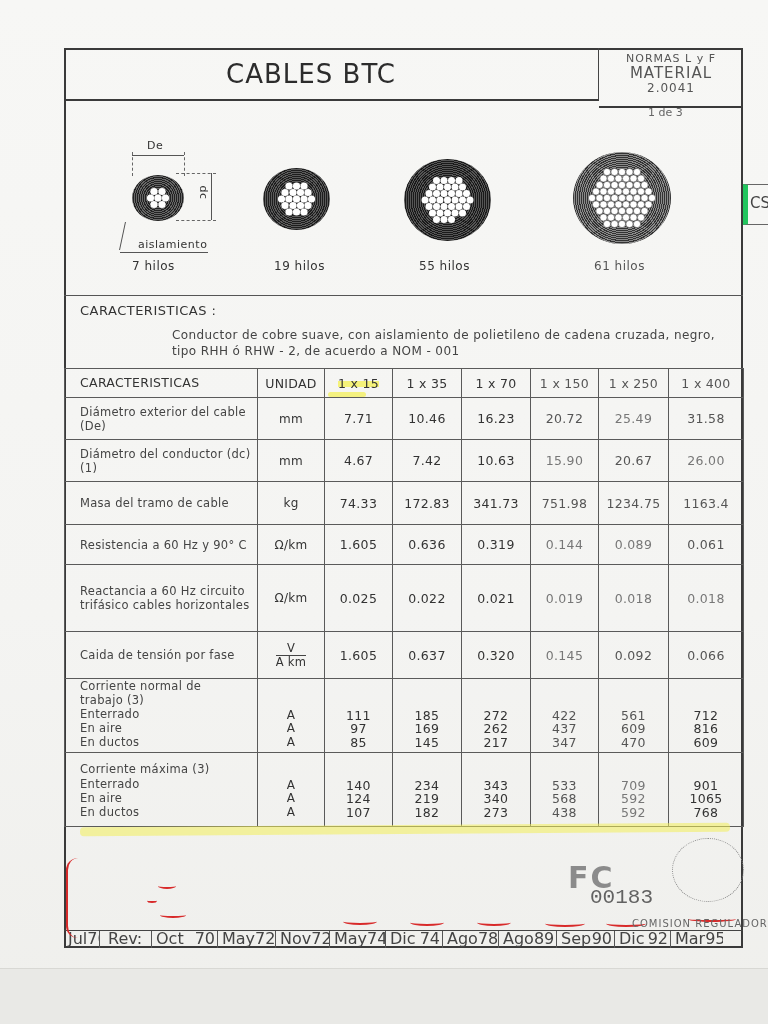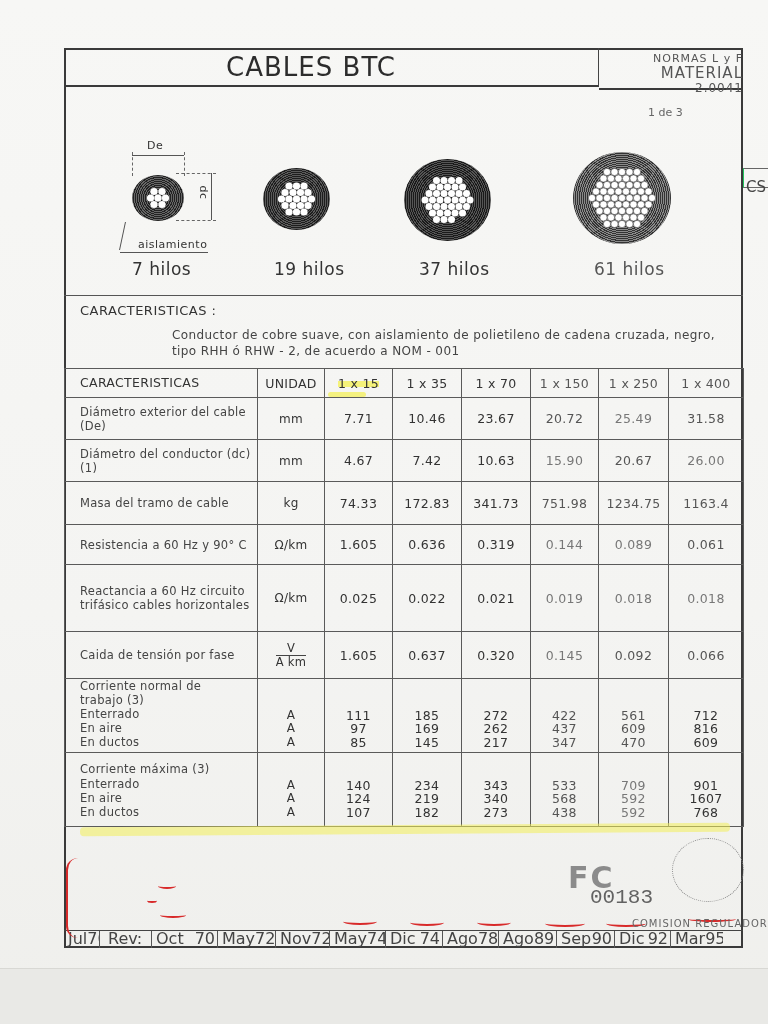--- a/index.html
+++ b/index.html
@@ -17,41 +17,41 @@
   .bottom-band {
     position: absolute; left: 0; top: 968px; width: 768px; height: 56px;
     background: #e9e9e6; border-top: 1px solid #d8d8d4;
   }
   .frame {
     position: absolute; left: 64px; top: 48px; width: 679px; height: 900px;
     border: 2px solid #3a3a3a; box-sizing: border-box;
   }
   .abs { position: absolute; }
   .title-box {
-    left: 64px; top: 48px; width: 535px; height: 39px;
+    left: 64px; top: 48px; width: 535px; height: 53px;
     border-right: 1.5px solid #444; border-bottom: 2px solid #3a3a3a;
     box-sizing: border-box; display: flex; align-items: center; justify-content: center;
   }
   .title-text { font-size: 26px; letter-spacing: 1px; color: #2c2c2c; margin-left: -40px; }
   .norm-box {
-    left: 599px; top: 48px; width: 144px; height: 42px; border-bottom: 2px solid #3a3a3a;
-    box-sizing: border-box; text-align: right; color: #555; line-height: 1;
+    left: 599px; top: 48px; width: 144px; height: 60px; border-bottom: 2px solid #3a3a3a;
+    box-sizing: border-box; text-align: center; color: #555; line-height: 1;
   }
   .norm-l1 { font-size: 11px; margin-top: 5px; letter-spacing: 1px; }
   .norm-l2 { font-size: 15px; margin-top: 2px; letter-spacing: 1px; }
   .norm-l3 { font-size: 12px; margin-top: 1px; letter-spacing: 1px; }
   .page-num { left: 648px; top: 106px; font-size: 11px; color: #666; }
   .side-cs {
-    left: 743px; top: 168px; width: 25px; height: 20px;
-    border-top: 1px solid #666; border-bottom: 1px solid #666; border-left: 1px solid #22c55e;
+    left: 743px; top: 184px; width: 25px; height: 41px;
+    border-top: 1px solid #666; border-bottom: 1px solid #666; border-left: 5px solid #22c55e;
     font-size: 15px; color: #444; line-height: 36px; padding-left: 2px; box-sizing: border-box;
   }
   .diagram-divider { left: 64px; top: 295px; width: 679px; height: 0; border-top: 1.5px solid #555; }
   .cable { position: absolute; border-radius: 50%; }
-  .cable-lbl { position: absolute; font-size: 17px; color: #333; letter-spacing: 0.5px; }
+  .cable-lbl { position: absolute; font-size: 12px; color: #333; letter-spacing: 0.5px; }
   .dim-line { position: absolute; border-color: #555; }
   .charact-title { left: 80px; top: 303px; font-size: 13px; color: #333; letter-spacing: 0.5px; }
   .charact-desc { left: 172px; top: 327px; width: 560px; font-size: 12px; line-height: 16px; color: #444; letter-spacing: 0.4px; }
 
   table.spec {
     position: absolute; left: 64px; top: 368px; width: 679px;
     border-collapse: collapse; table-layout: fixed;
   }
   table.spec td {
     border: 1.2px solid #5a5a5a; font-size: 12.5px; color: #333;
@@ -190,21 +190,21 @@
         <circle cx="32.5" cy="21.5" r="3.5"></circle>
           <circle cx="40" cy="21.5" r="3.5"></circle>
           <circle cx="47.5" cy="21.5" r="3.5"></circle>
           <circle cx="55" cy="21.5" r="3.5"></circle>
         <circle cx="32.5" cy="60.5" r="3.5"></circle>
           <circle cx="40" cy="60.5" r="3.5"></circle>
           <circle cx="47.5" cy="60.5" r="3.5"></circle>
       </g>
     </svg>
   </div>
-  <span class="cable-lbl" style="left:419px;top:259px;">37 hilos</span>
+  <span class="cable-lbl" style="left:419px;top:259px;">55 hilos</span>
 
   <div class="cable" style="left:573px;top:152px;width:98px;height:92px;background:repeating-radial-gradient(circle, #333 0 1px, #8a8a8a 1px 2px);">
     <svg width="98" height="92" style="position:absolute;left:0;top:0">
       <g fill="#fff" stroke="#555" stroke-width="0.6">
         <circle cx="19" cy="46" r="3.6"></circle>
           <circle cx="26.5" cy="46" r="3.6"></circle>
           <circle cx="34" cy="46" r="3.6"></circle>
           <circle cx="41.5" cy="46" r="3.6"></circle>
           <circle cx="49" cy="46" r="3.6"></circle>
           <circle cx="56.5" cy="46" r="3.6"></circle>
@@ -297,21 +297,21 @@
     <td class="v fade1">1 x 400</td>
   </tr>
 
 
 
   <tr style="height:42px">
     <td class="rl">Diámetro exterior del cable (De)</td>
     <td class="u">mm</td>
     <td class="v">7.71</td>
     <td class="v">10.46</td>
-    <td class="v">23.67</td>
+    <td class="v">16.23</td>
     <td class="v fade1">20.72</td>
     <td class="v fade2">25.49</td>
     <td class="v fade1">31.58</td>
   </tr>
 
   <tr style="height:42px">
     <td class="rl">Diámetro del conductor (dc) (1)</td>
     <td class="u">mm</td>
     <td class="v">4.67</td>
     <td class="v">7.42</td>
@@ -448,21 +448,21 @@
       <div>568</div>
       <div>438</div>
     </td>
     <td class="v stack fade2" style="vertical-align:bottom;padding-bottom:7px">
       <div>709</div>
       <div>592</div>
       <div>592</div>
     </td>
     <td class="v stack" style="vertical-align:bottom;padding-bottom:7px">
       <div>901</div>
-      <div>1607</div>
+      <div>1065</div>
       <div>768</div>
     </td>
   </tr>
 </tbody>
   </table>
 
 <div class="rev-row">
   <div class="rev-cell" style="width:36px">
       <span>Jul</span>
       <span>70</span>

